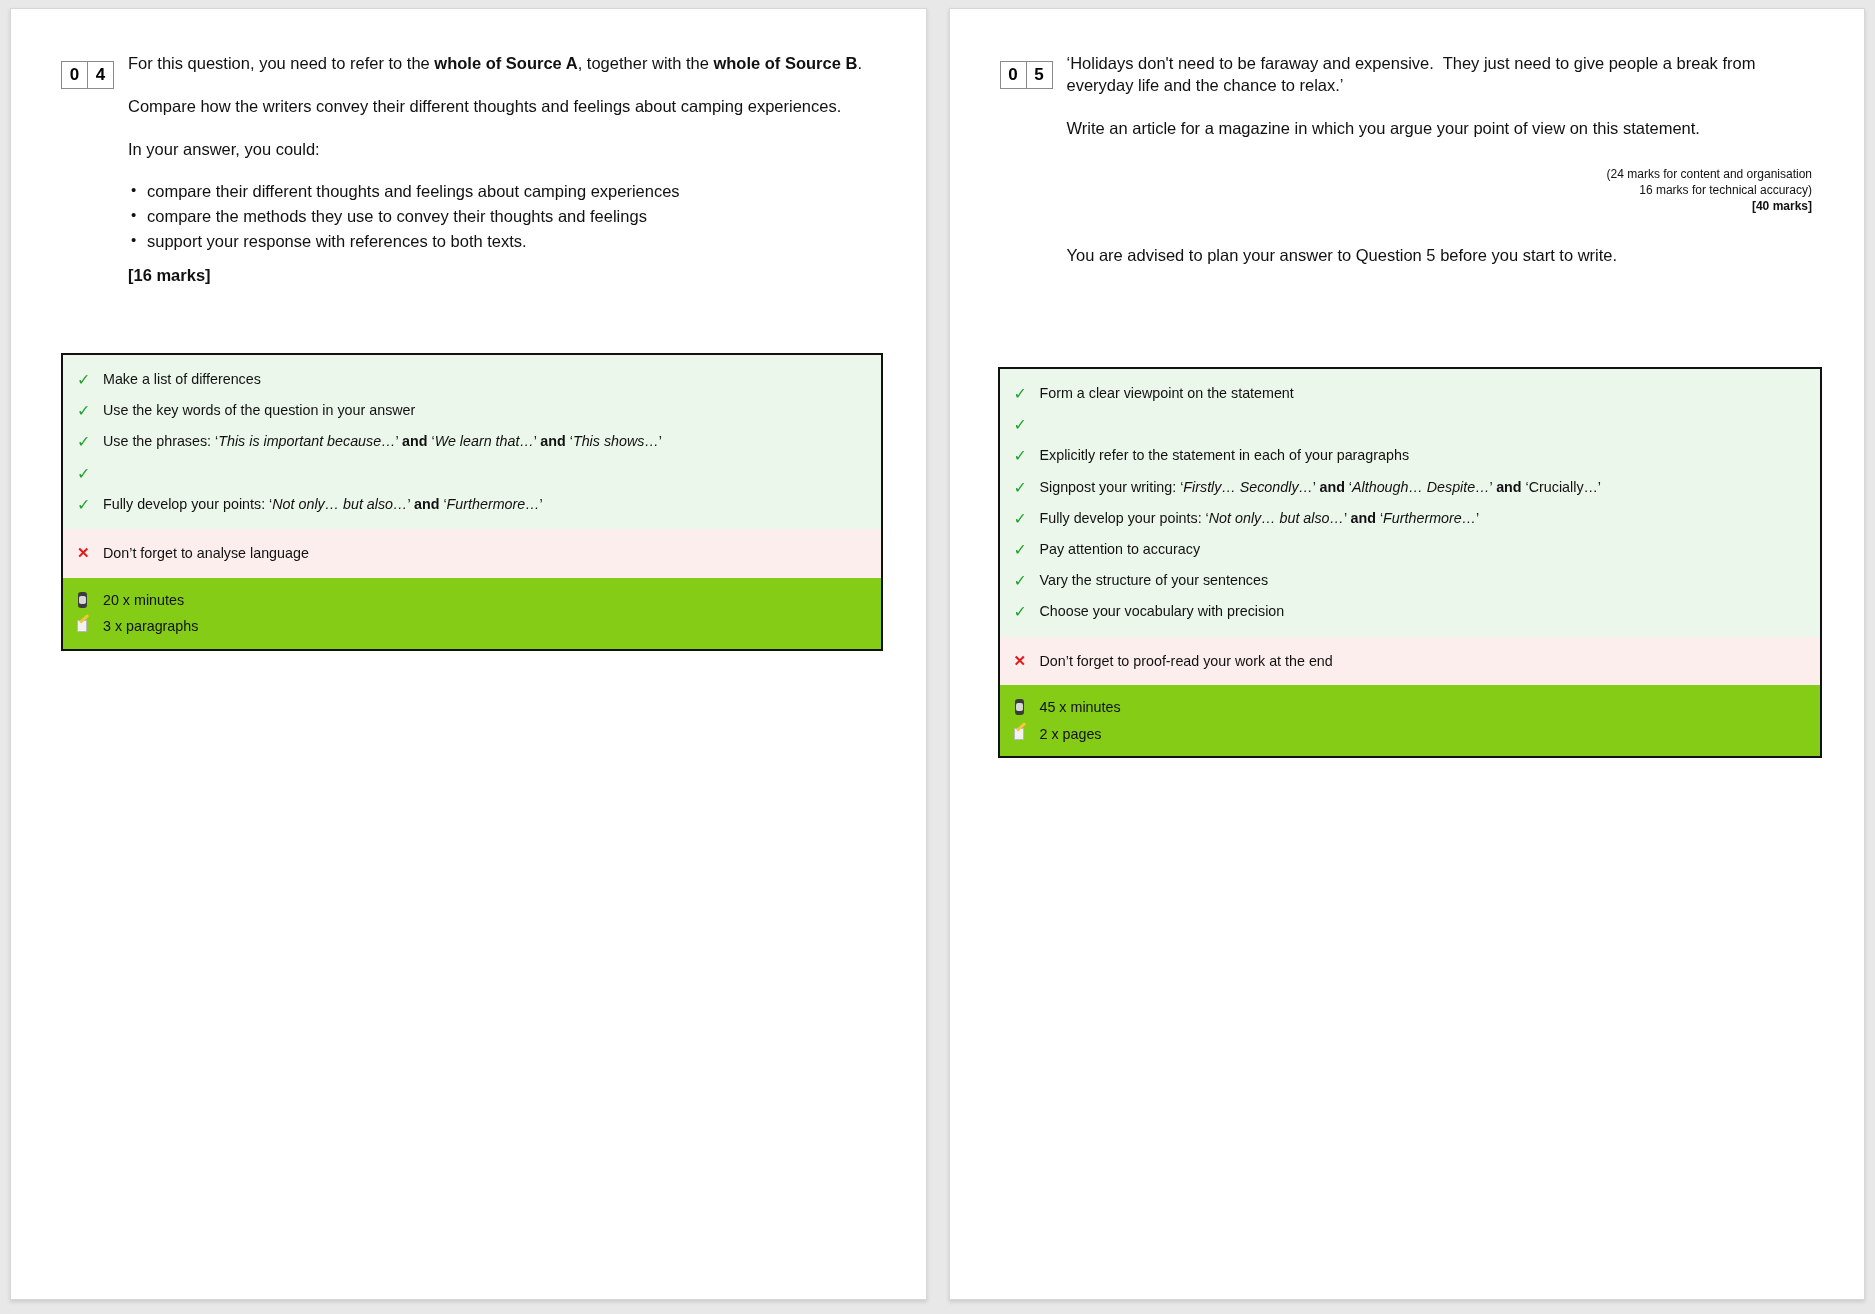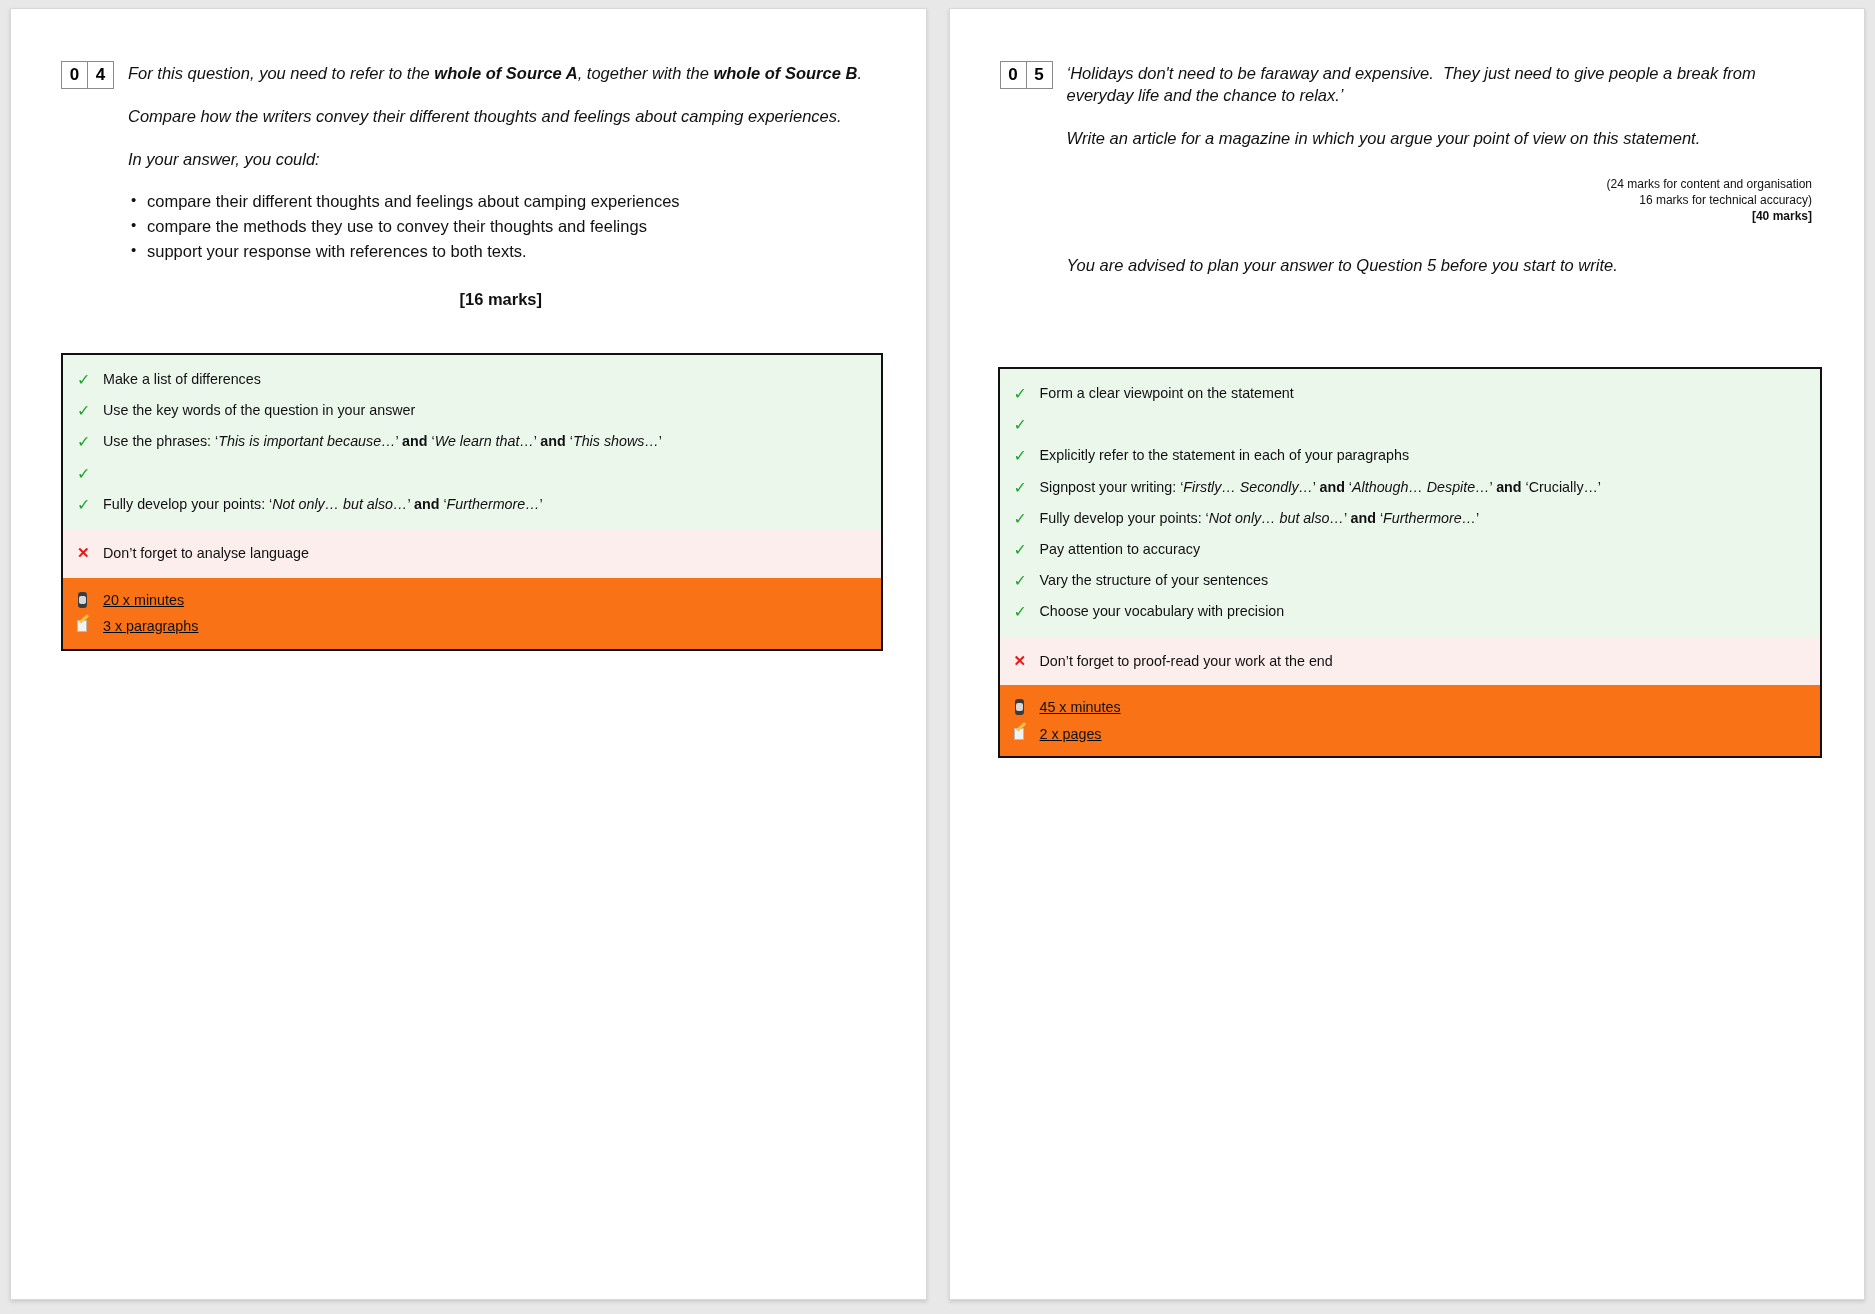--- a/index.html
+++ b/index.html
@@ -60,46 +60,45 @@
   }
   .qnum span:last-child { border-right: none; }
 
   .qbody {
     margin-left: 67px;
     font-size: 16.5px;
     line-height: 1.32;
     color: #111;
   }
   .qbody p {
-    margin: 10px 0 21px 0;
-    font-style: italic;
+    margin: 0 0 21px 0;
   }
   .qbody b { font-weight: bold; }
   .qbody ul {
     margin: 0 0 4px 0;
     padding-left: 19px;
     list-style: none;
   }
   .qbody ul li {
     position: relative;
     margin: 0 0 3px 0;
     padding-left: 0;
   }
   .qbody ul li::before {
     content: "\2022";
     position: absolute;
     left: -16px;
     top: -1px;
     font-size: 15px;
   }
   .marks-right {
-    text-align: center;
+    text-align: left;
     font-weight: bold;
     font-size: 16.5px;
-    margin-top: 26px;
+    margin-top: 12px;
     padding-right: 12px;
   }
   .marks-block {
     text-align: right;
     font-size: 12px;
     line-height: 1.33;
     margin: 28px 0 0 0;
     padding-right: 12px;
   }
   .marks-block .bold { font-weight: bold; }
@@ -109,21 +108,21 @@
     position: absolute;
     border: 2px solid #111;
     box-sizing: border-box;
     background: #fff;
   }
   .sect {
     padding: 9px 0 9px 0;
   }
   .sect.good { background: #ecf7ec; }
   .sect.bad  { background: #fdeeee; }
-  .sect.info { background: #f97316; text-decoration: underline; }
+  .sect.info { background: #84cc16; }
 
   .crow {
     display: flex;
     align-items: flex-start;
     padding: 6px 10px 6px 14px;
     font-size: 14.3px;
     line-height: 1.3;
     color: #111;
   }
   .crow .mark {

